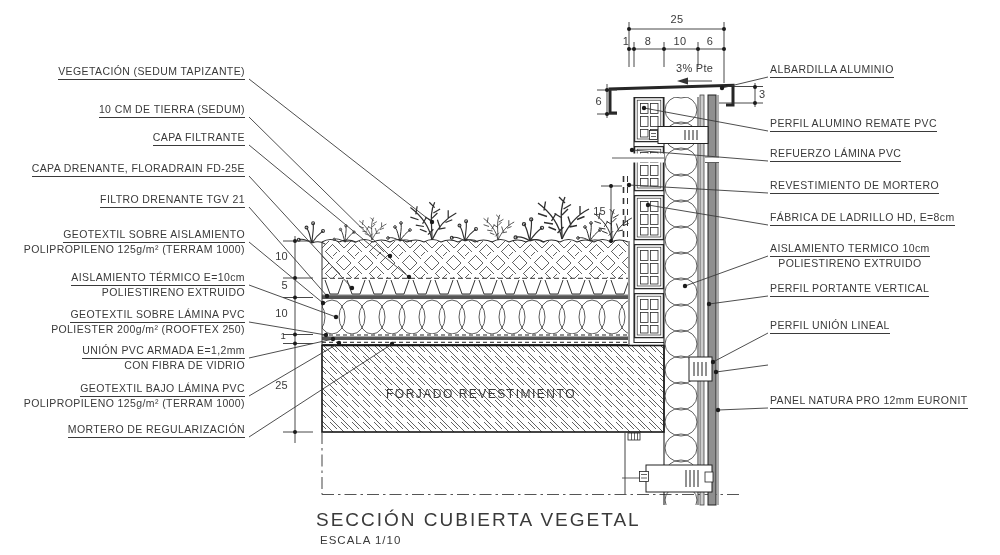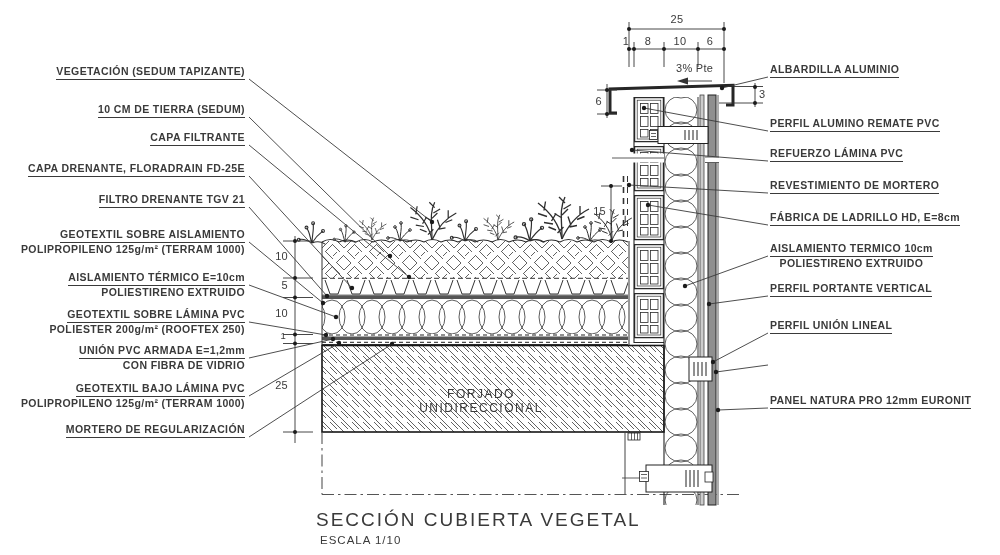--- a/index.html
+++ b/index.html
@@ -1,20 +1,20 @@
 <!DOCTYPE html>
 <html><head>
 <meta charset="utf-8">
 <style>
   html,body{margin:0;padding:0;background:#fff;}
   #stage{position:relative;width:1000px;height:555px;background:#fff;overflow:hidden;
          font-family:"Liberation Sans",sans-serif;}
   #stage svg{position:absolute;left:0;top:0;}
   .lbl{position:absolute;font-size:10.5px;line-height:13px;color:#3a3a3a;
-       letter-spacing:.4px;white-space:nowrap;font-weight:bold;}
+       letter-spacing:.4px;white-space:nowrap;}
   .lbl-left{right:755px;text-align:right;}
   .lbl-right{left:770px;text-align:center;}
   .u{display:inline-block;border-bottom:1px solid #3a3a3a;padding-bottom:1px;}
   .l2{display:block;}
   .dim{position:absolute;font-size:11px;color:#3a3a3a;letter-spacing:.3px;white-space:nowrap;}
   .dim.c{text-align:center;}
   .dim.r{text-align:right;}
   .slab{position:absolute;left:386px;top:387px;width:190px;text-align:center;
         font-size:12px;letter-spacing:1.5px;color:#3c3c3c;}
   .title{position:absolute;left:316px;top:509px;font-size:19px;letter-spacing:2px;color:#3a3a3a;}
@@ -276,17 +276,17 @@
 <div class="dim" style="left:676px;top:62px">3% Pte</div>
 <div class="dim" style="left:759px;top:88px">3</div>
 <div class="dim r" style="left:590px;top:95px;width:12px">6</div>
 <div class="dim r" style="left:588px;top:205px;width:18px">15</div>
 <div class="dim r" style="left:264px;top:250px;width:24px">10</div>
 <div class="dim r" style="left:268px;top:279px;width:20px">5</div>
 <div class="dim r" style="left:264px;top:307px;width:24px">10</div>
 <div class="dim r" style="left:272px;top:330px;width:14px;font-size:9.5px">1</div>
 <div class="dim r" style="left:264px;top:379px;width:24px">25</div>
 
-<div class="slab">FORJADO UNIDIRECCIONAL</div>
+<div class="slab">FORJADO REVESTIMIENTO</div>
 <div class="title">SECCIÓN CUBIERTA VEGETAL</div>
 <div class="scale">ESCALA 1/10</div>
 
 </div>
 
 </body></html>

